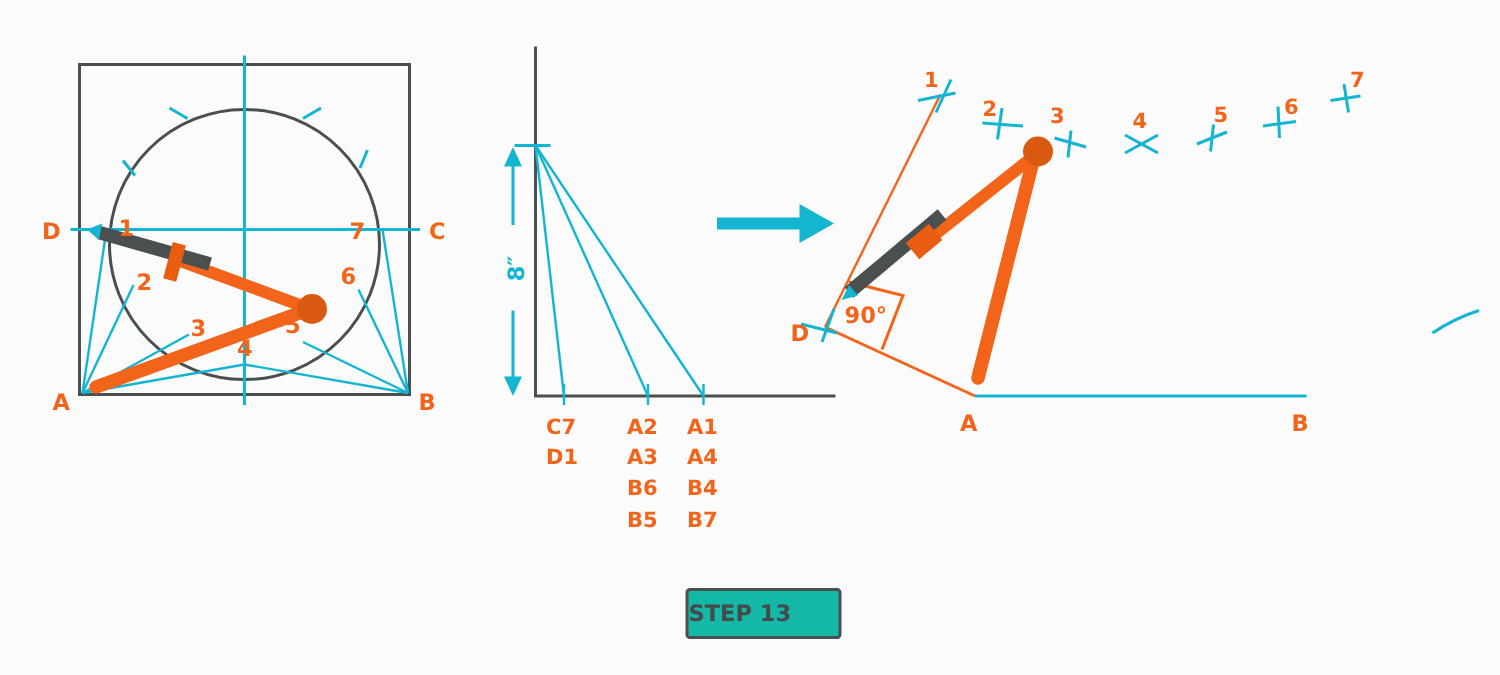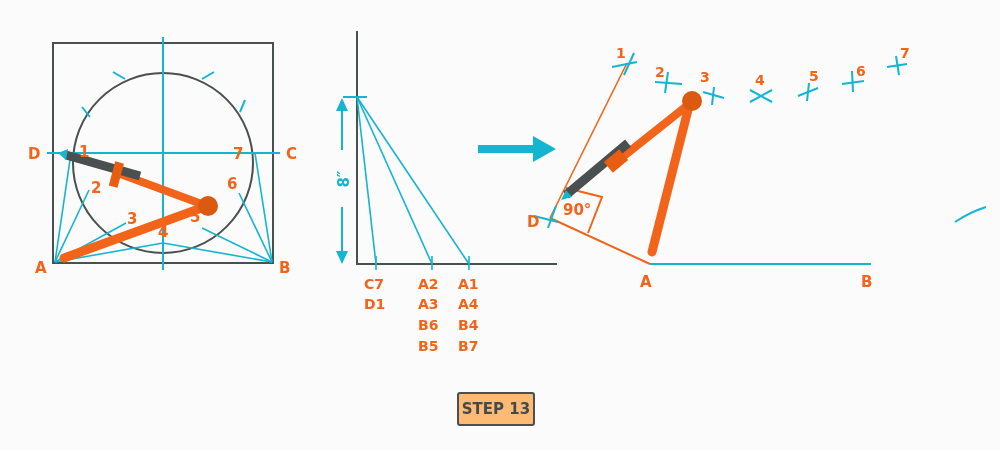--- a/index.html
+++ b/index.html
@@ -8,24 +8,24 @@
       background: #fbfbfb;
       position: relative; overflow: hidden;
       font-family: "DejaVu Sans", sans-serif;
     }
     svg.canvas { position: absolute; left: 0; top: 0; }
     .lbl { font-family: "DejaVu Sans", sans-serif; font-weight: bold; fill: #f26419; font-size: 15px; }
     .lbl-s { font-family: "DejaVu Sans", sans-serif; font-weight: bold; fill: #f26419; font-size: 14px; }
     .dim { font-family: "DejaVu Sans", sans-serif; font-weight: bold; fill: #14b5d0; font-size: 15px; }
     .step-badge {
       position: absolute; left: 457px; top: 392px;
-      width: 78px; height: 34px;
+      width: 104px; height: 34px;
       border: 2px solid #4a4f50; border-radius: 3px;
-      background: #fdba74; box-sizing: border-box;
-      display: flex; align-items: center; justify-content: center;
+      background: #14b8a6; box-sizing: border-box;
+      display: flex; align-items: center; 
       font-family: "DejaVu Sans", sans-serif; font-weight: bold;
       font-size: 15px; color: #454a4b;
     }
   </style>
 </head>
 <body>
 
 <svg class="canvas" width="1000" height="450" viewBox="0 0 1000 450">
 
   <g>

